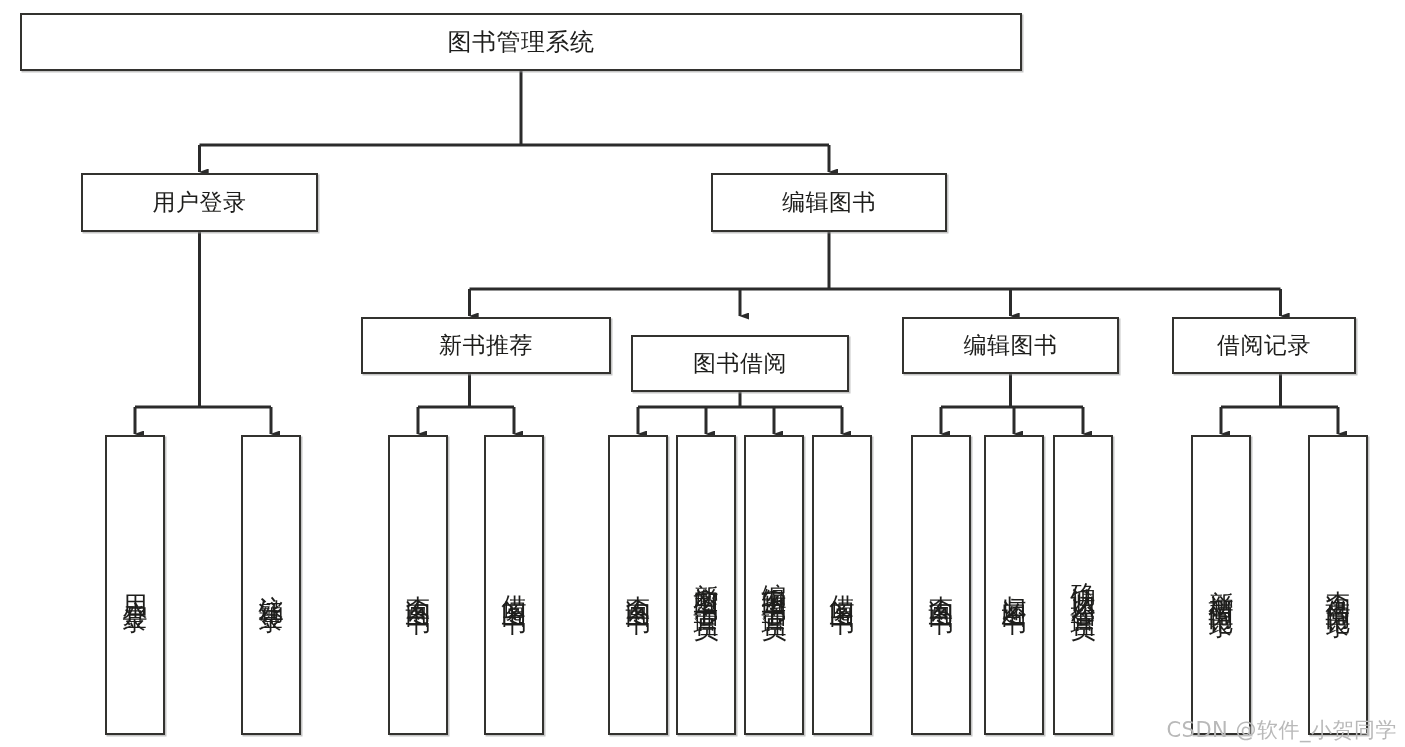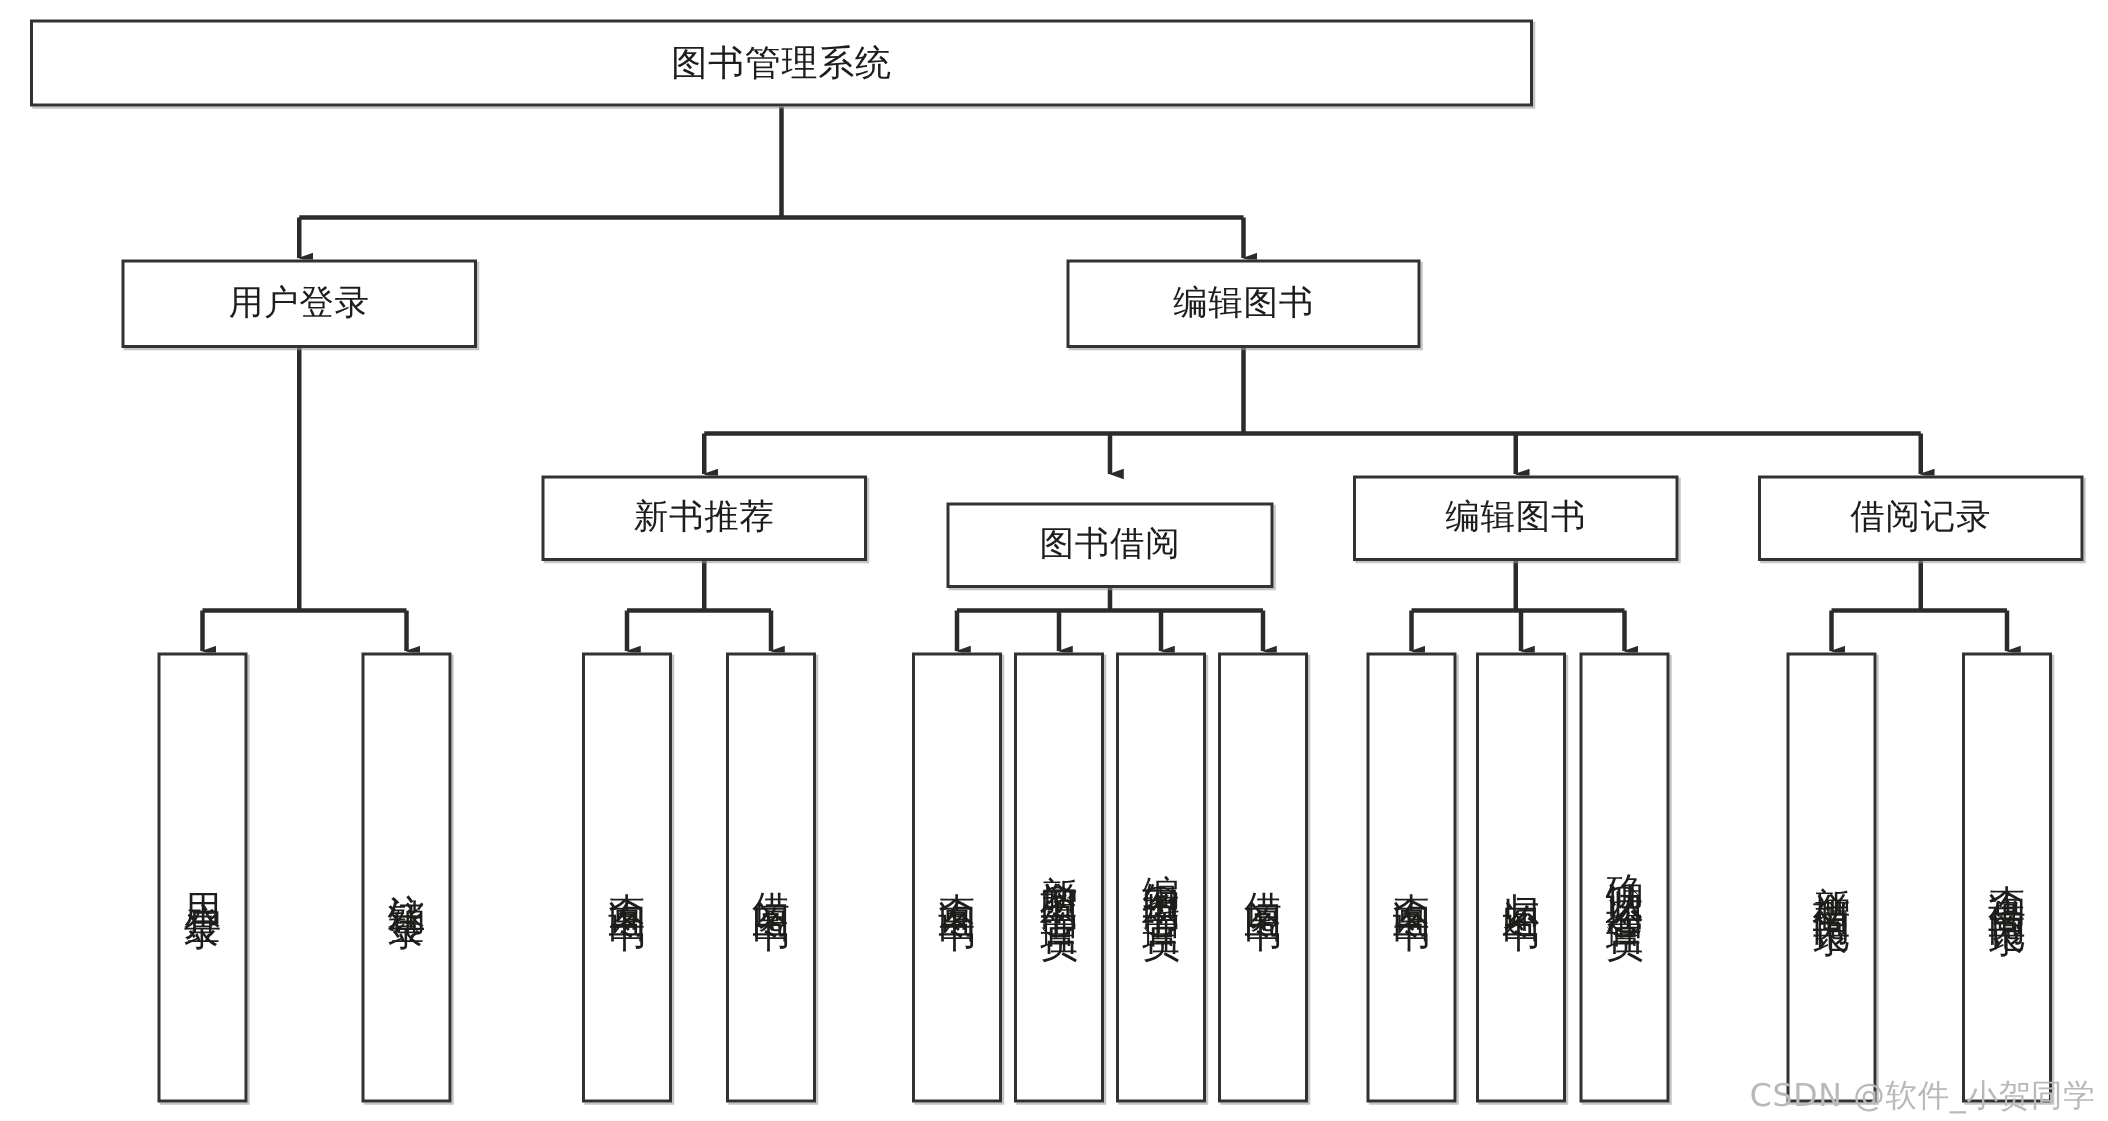--- a/index.html
+++ b/index.html
@@ -129,30 +129,30 @@
   <div id="node-layer">
       <div class="node horiz root" style="left: 20px; top: 13px; width: 1002px; height: 58px;">
         <span class="node-label">图书管理系统</span>
       </div>
       <div class="node horiz" style="left: 81px; top: 173px; width: 237px; height: 59px;">
         <span class="node-label">用户登录</span>
       </div>
       <div class="node horiz" style="left: 711px; top: 173px; width: 236px; height: 59px;">
         <span class="node-label">编辑图书</span>
       </div>
-      <div class="node horiz" style="left: 361px; top: 317px; width: 217px; height: 57px;">
+      <div class="node horiz" style="left: 361px; top: 317px; width: 250px; height: 57px;">
         <span class="node-label">新书推荐</span>
       </div>
       <div class="node horiz" style="left: 631px; top: 335px; width: 218px; height: 57px;">
         <span class="node-label">图书借阅</span>
       </div>
       <div class="node horiz" style="left: 902px; top: 317px; width: 217px; height: 57px;">
         <span class="node-label">编辑图书</span>
       </div>
-      <div class="node horiz" style="left: 1172px; top: 317px; width: 217px; height: 57px;">
+      <div class="node horiz" style="left: 1172px; top: 317px; width: 184px; height: 57px;">
         <span class="node-label">借阅记录</span>
       </div>
       <div class="node vert" style="left: 105px; top: 435px; width: 60px; height: 300px;">
         <span class="node-label">用户登录</span>
       </div>
       <div class="node vert" style="left: 241px; top: 435px; width: 60px; height: 300px;">
         <span class="node-label">注销登录</span>
       </div>
       <div class="node vert" style="left: 388px; top: 435px; width: 60px; height: 300px;">
         <span class="node-label">查询图书</span>

